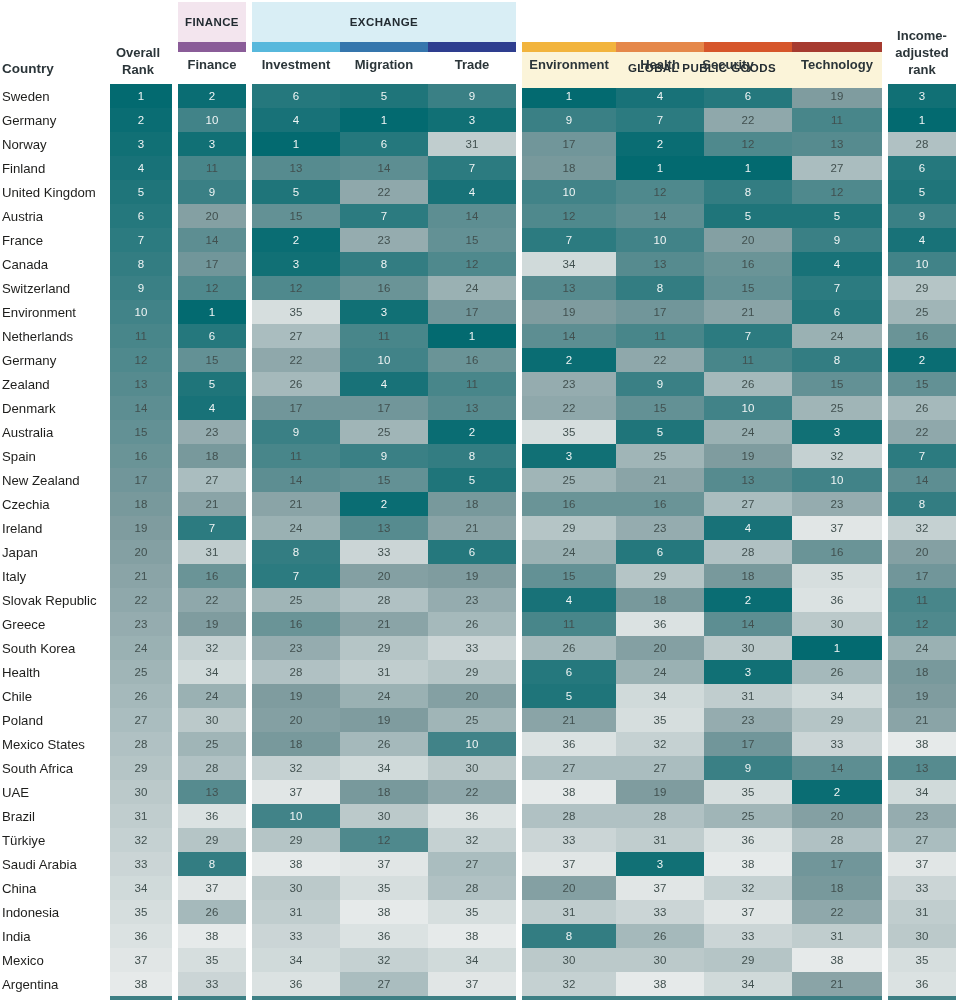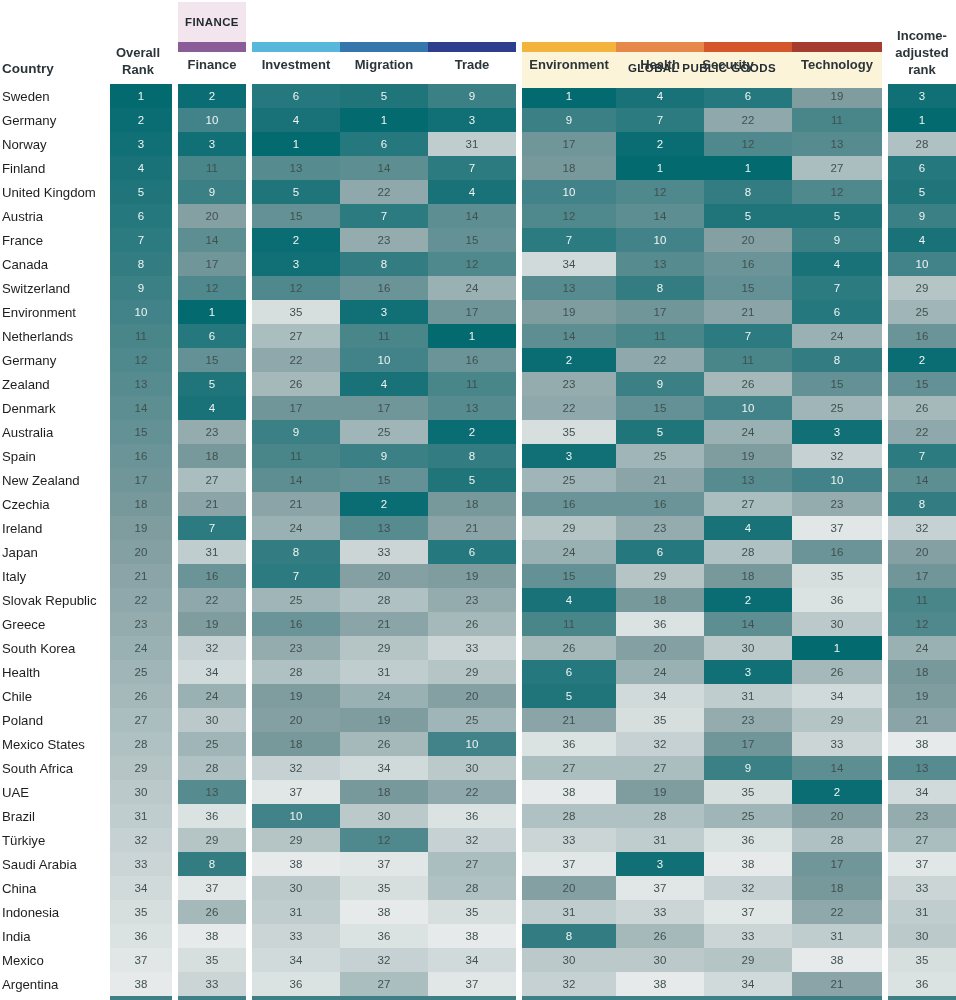--- a/index.html
+++ b/index.html
@@ -26,20 +26,23 @@
 </style>
 </head>
 <body>
 
 <div id="app">
 
   <div id="header">
 
     <div class="group-block" style="left: 178px; width: 68px; background-color: rgb(243, 229, 238);">
       <span class="group-label">FINANCE</span>
+    </div>
+    <div class="group-block" style="left: 252px; width: 264px; background-color: rgb(217, 238, 245);">
+      <span class="group-label">EXCHANGE</span>
     </div>
     <div class="group-block" style="left: 522px; width: 360px; background-color: rgb(251, 244, 217); margin-top: 46px;">
       <span class="group-label">GLOBAL PUBLIC GOODS</span>
     </div>
 
     <div class="bar" style="left: 178px; width: 68px; background-color: rgb(138, 92, 152);"></div>
     <div class="bar" style="left: 252px; width: 88px; background-color: rgb(87, 184, 220);"></div>
     <div class="bar" style="left: 340px; width: 88px; background-color: rgb(53, 118, 173);"></div>
     <div class="bar" style="left: 428px; width: 88px; background-color: rgb(46, 62, 143);"></div>
     <div class="bar" style="left: 522px; width: 94px; background-color: rgb(242, 180, 61);"></div>

